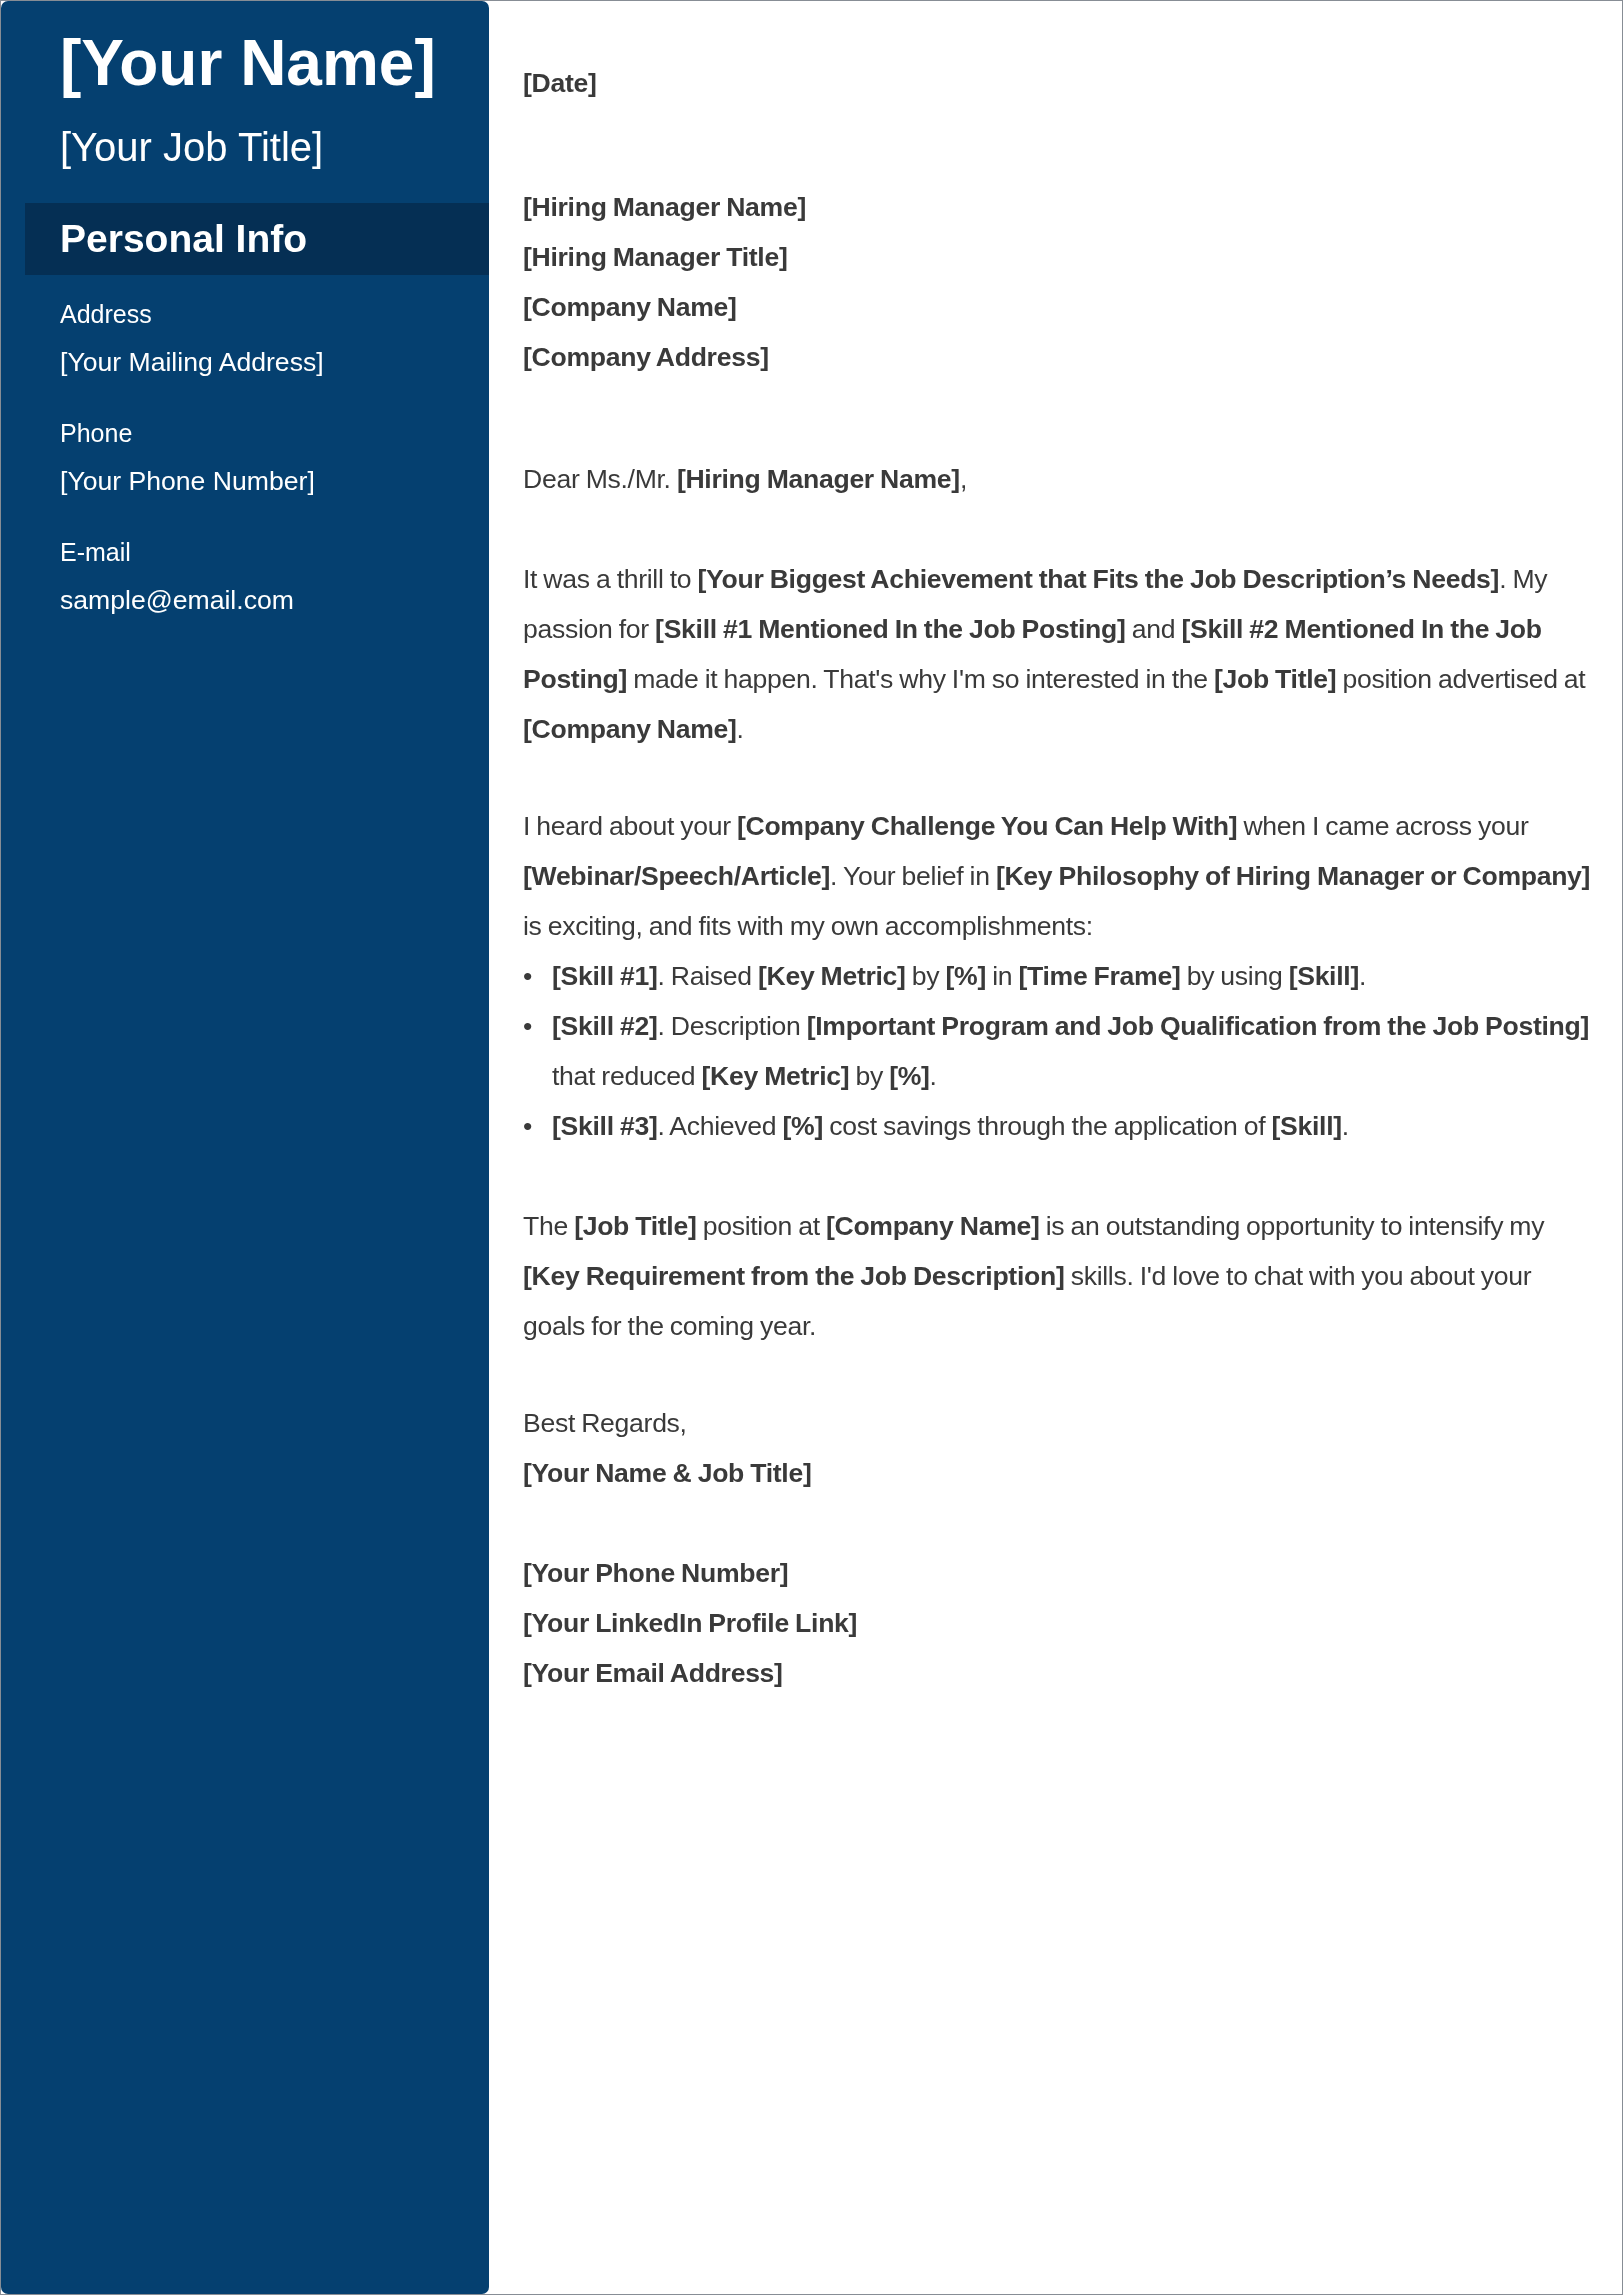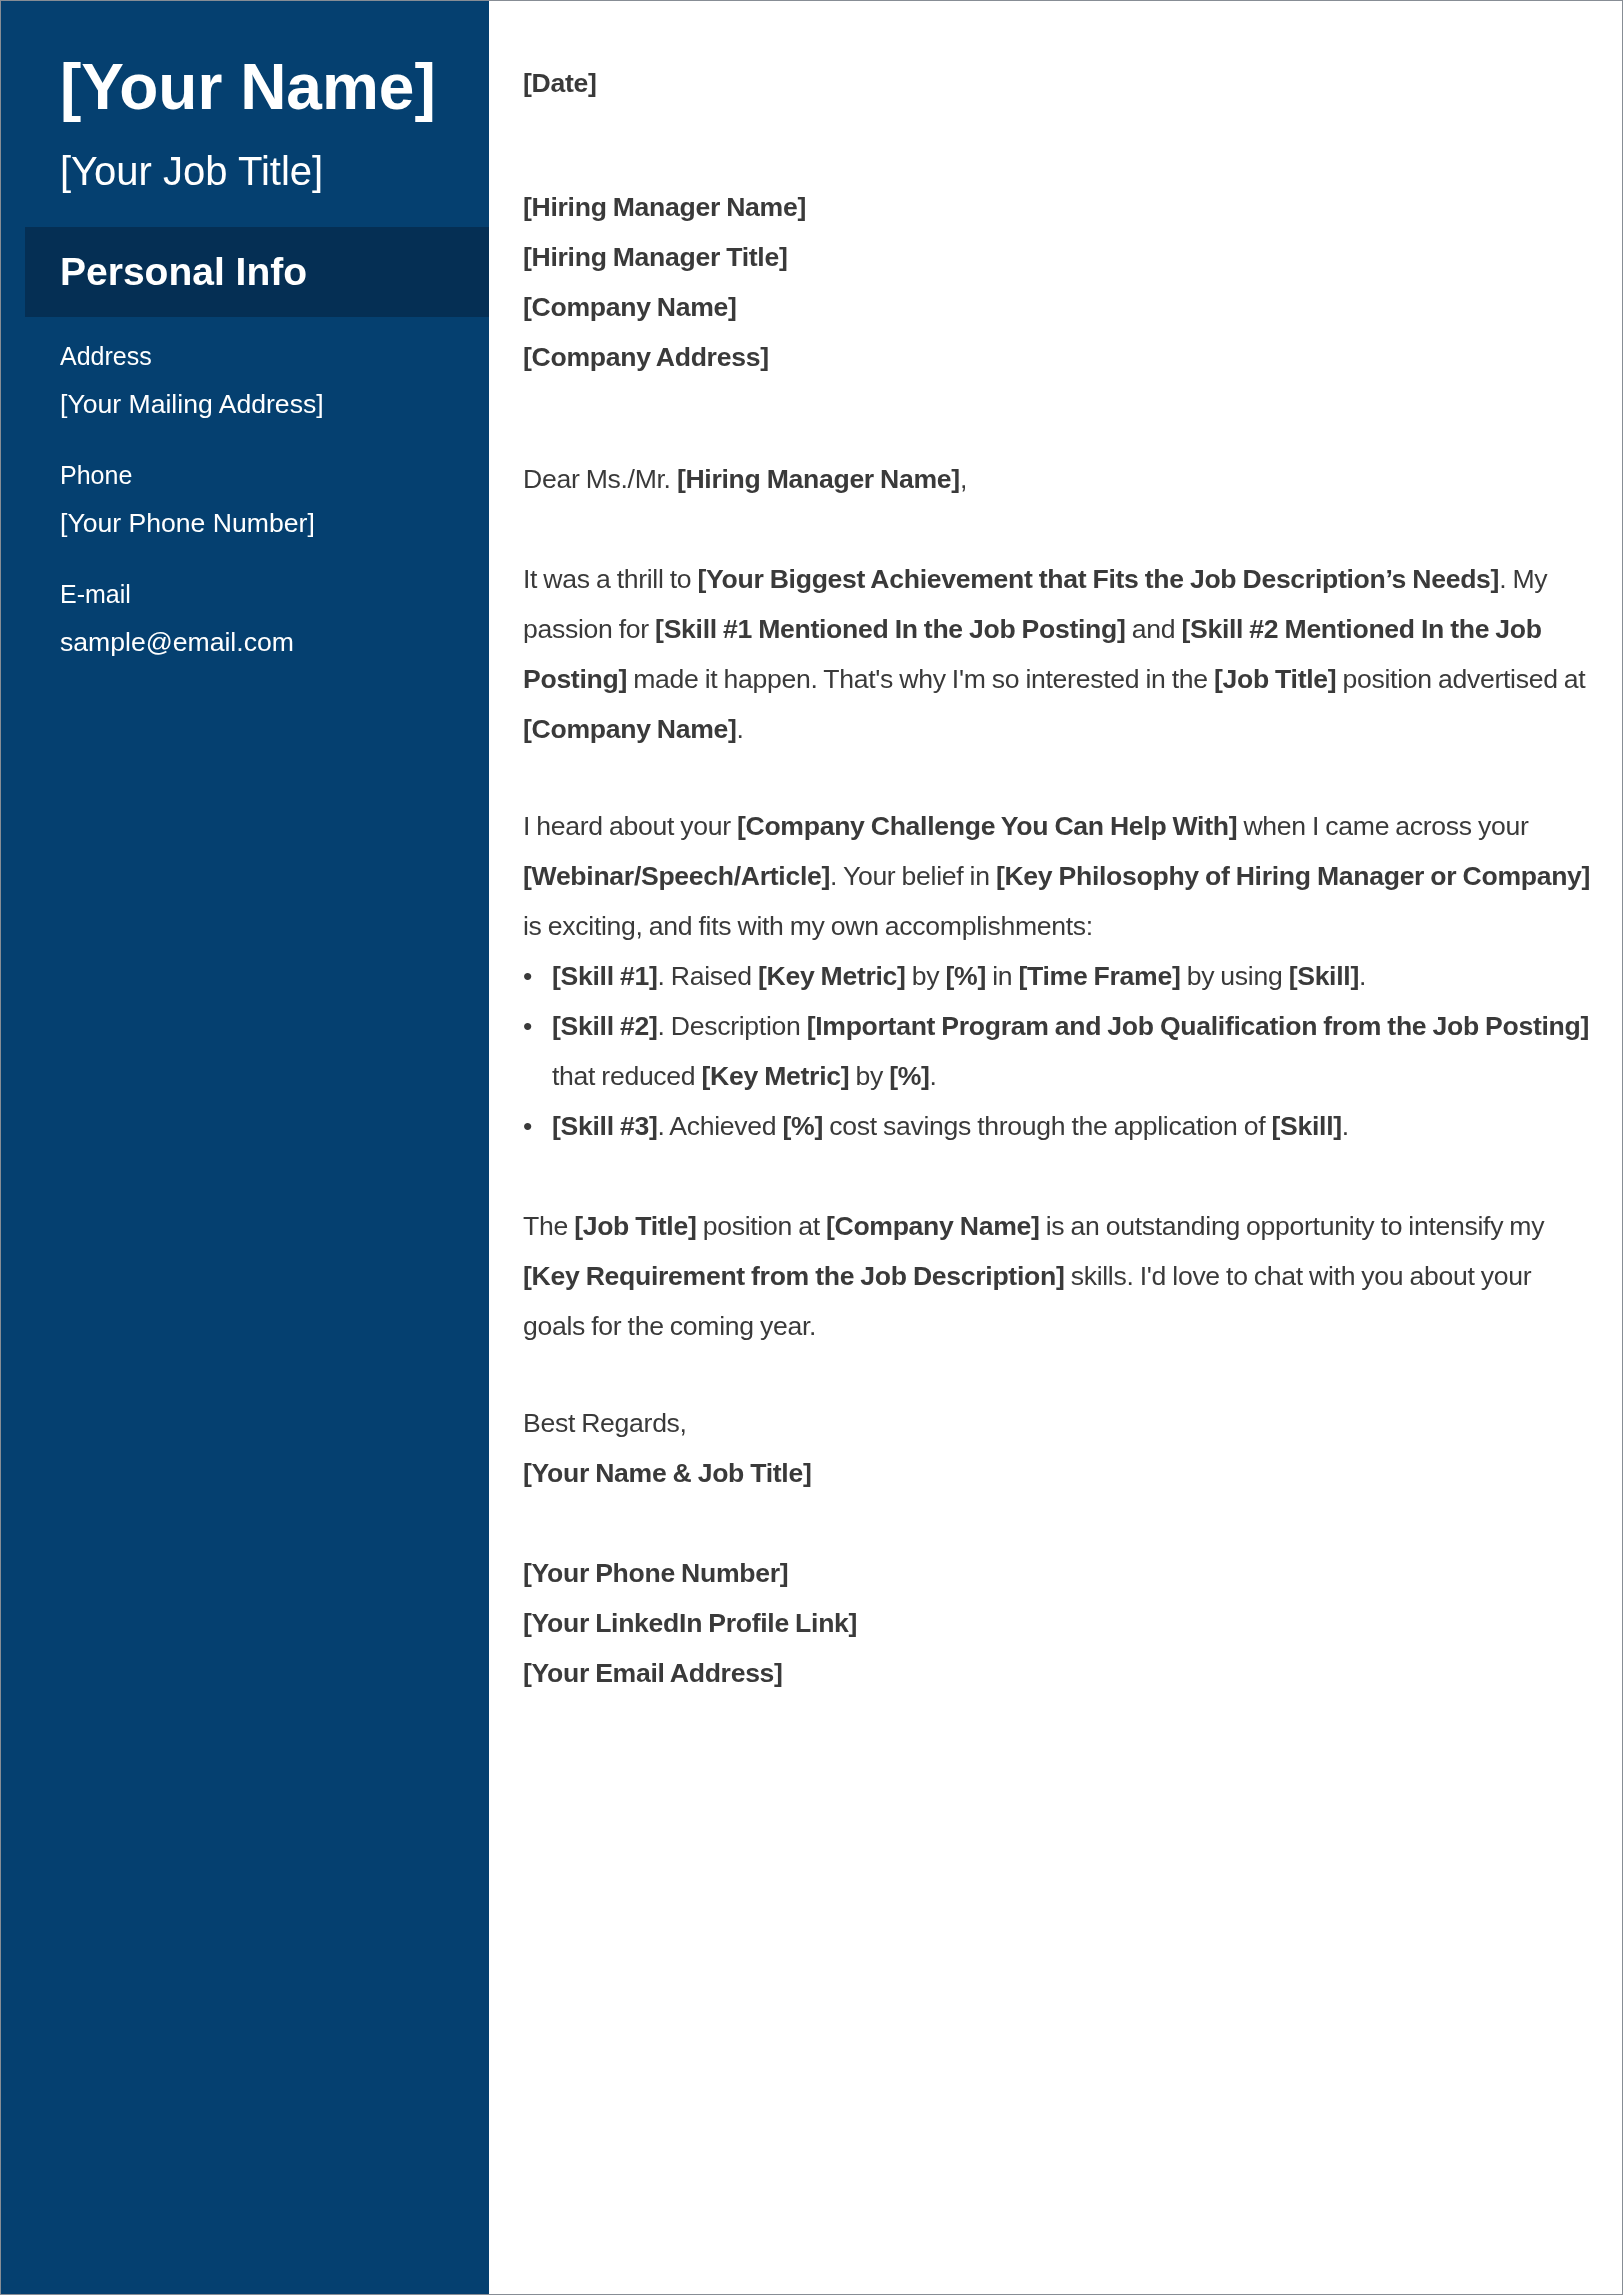--- a/index.html
+++ b/index.html
@@ -8,31 +8,31 @@
     position:relative;box-sizing:border-box;width:1623px;height:2295px;
     background:var(--page-bg,#ffffff);
     border:1.8px solid var(--page-border,#878d95);
     overflow:hidden;
   }
   
   .sidebar{
     position:absolute;left:0;top:0;bottom:0;width:488px;
     background:var(--sidebar-bg,#054070);
     color:var(--sidebar-text,#ffffff);
-    padding-top:48px;box-sizing:border-box;
+    padding-top:24px;box-sizing:border-box;border-radius:7px;
   }
   .applicant-name{
     margin:0 23.6px 0 59px;font-size:64px;line-height:77px;font-weight:700;
     letter-spacing:0;
   }
   .applicant-title{
     margin:20.7px 23.6px 0 59px;font-size:40px;line-height:48px;font-weight:400;
   }
   .section-band{
-    margin:32px 0 0 24px;height:90px;
+    margin:32px 0 0 24px;height:72px;
     background:var(--sidebar-band-bg,#052f54);
     display:flex;align-items:center;padding-left:35px;box-sizing:border-box;
   }
   .section-band .band-text{font-size:39px;font-weight:700;line-height:1;}
   .fields{margin-left:59px;padding-right:35px;}
   .field{margin-top:41px;}
   .field:first-child{margin-top:25.4px;}
   .field .label{font-size:25px;line-height:29.5px;font-weight:400;}
   .field .value{font-size:26.6px;line-height:32px;font-weight:400;margin-top:16.5px;}
   

